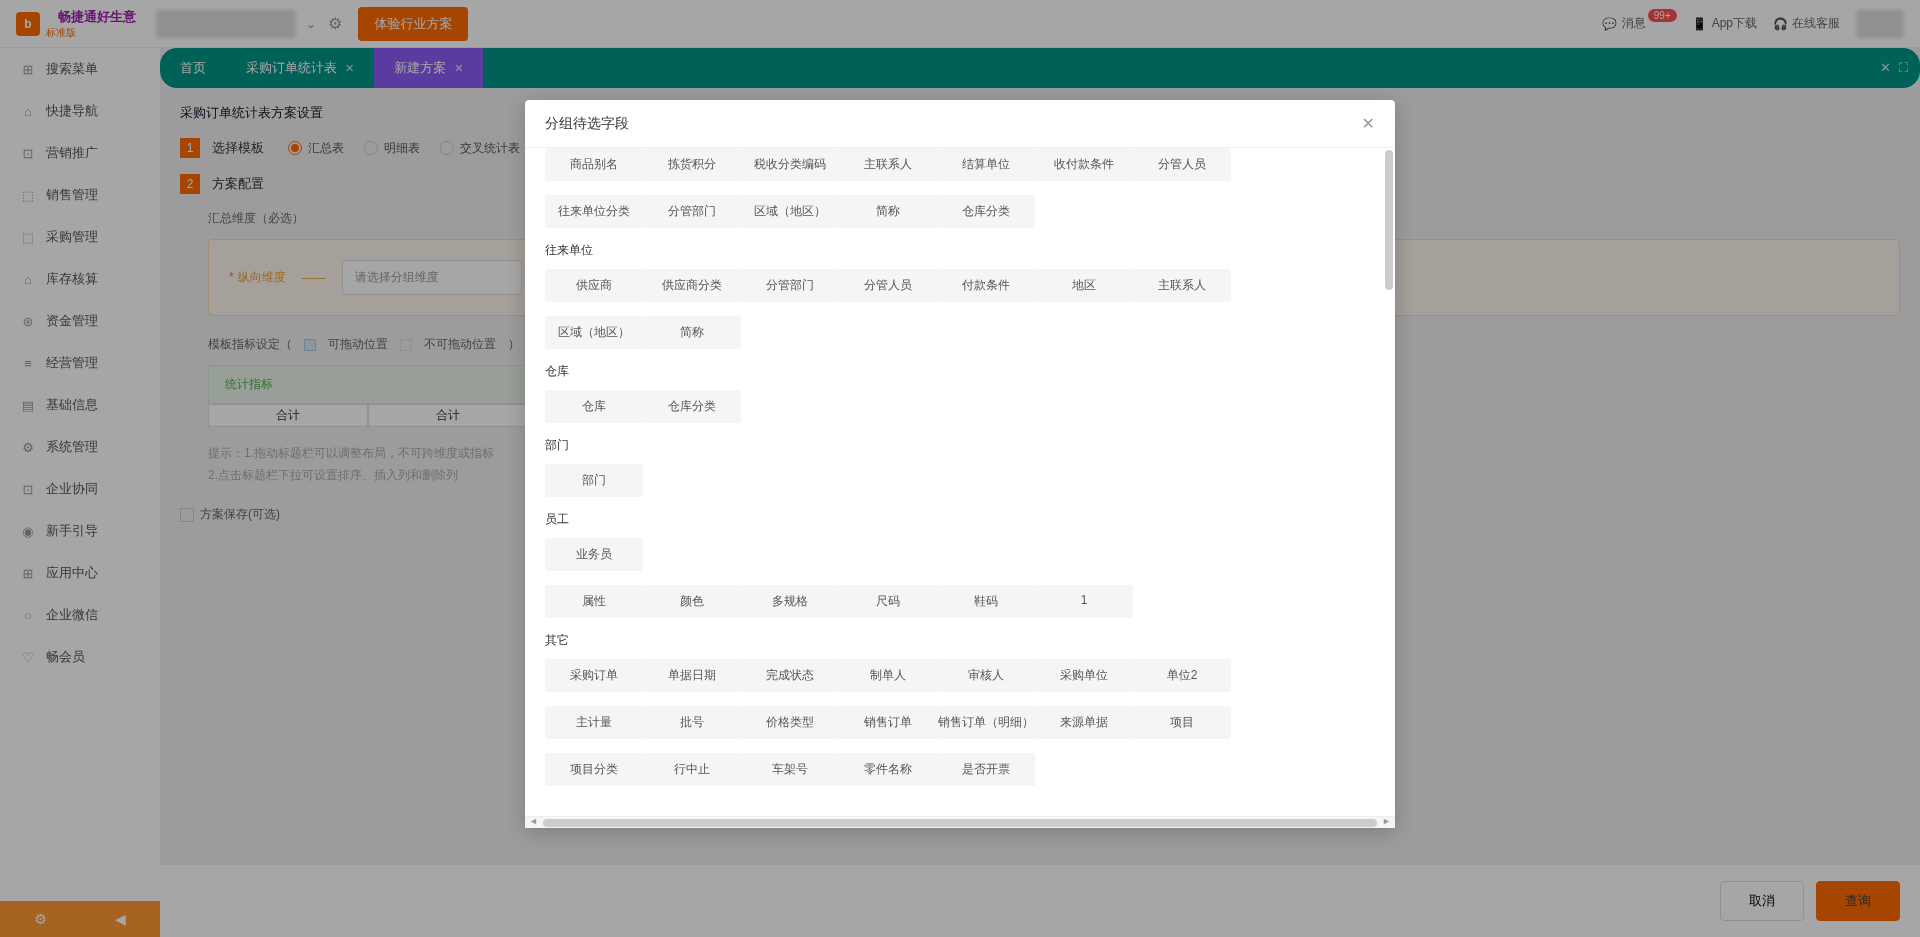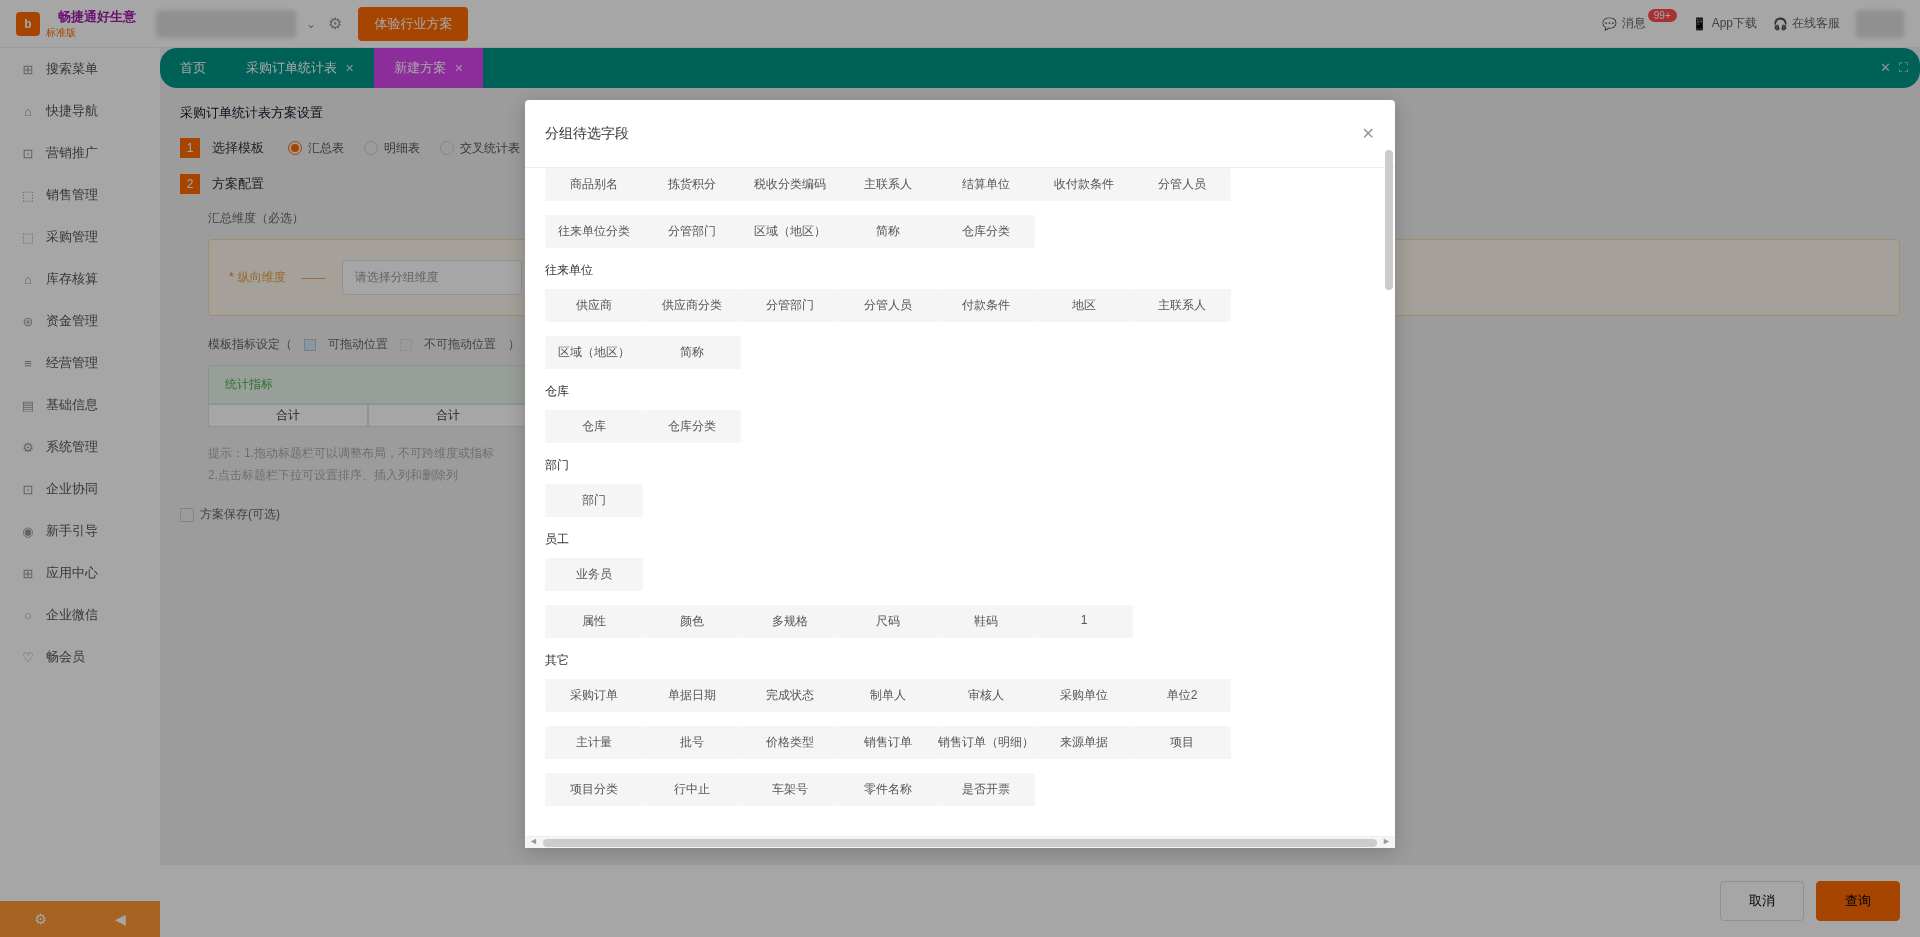--- a/index.html
+++ b/index.html
@@ -28,21 +28,21 @@
 .sidebar-items { flex: 1; }
 .sidebar-item { display: flex; align-items: center; gap: 10px; padding: 12px 20px; color: #555; cursor: pointer; font-size: 13px; }
 .sidebar-icon { width: 16px; height: 16px; display: inline-flex; align-items: center; justify-content: center; color: #999; }
 .sidebar-footer { height: 36px; background: #ff9933; display: flex; align-items: center; justify-content: space-around; }
 .sidebar-footer-icon { color: #fff; font-size: 14px; }
 
 
 .main { flex: 1; display: flex; flex-direction: column; background: #f0f0f0; }
 .tabs-bar { height: 40px; background: #009688; display: flex; align-items: center; border-radius: 17px; }
 .tab { padding: 0 20px; height: 100%; display: flex; align-items: center; color: #fff; font-size: 13px; cursor: pointer; gap: 8px; }
-.tab.active { background: #d946ef; }
+.tab.active { background: #8b5cf6; }
 .tab-close { font-size: 11px; opacity: 0.8; }
 .tabs-right { margin-left: auto; display: flex; gap: 8px; padding-right: 12px; }
 .tabs-right-icon { color: #fff; opacity: 0.8; cursor: pointer; font-size: 13px; }
 
 .content { flex: 1; padding: 16px 20px; overflow: auto; position: relative; }
 .page-title { font-size: 13px; color: #0f172a; margin-bottom: 16px; }
 
 .step-header { display: flex; align-items: center; gap: 12px; margin-bottom: 16px; }
 .step-num { width: 20px; height: 20px; background: #ff6a00; color: #fff; display: flex; align-items: center; justify-content: center; font-size: 12px; }
 .step-title { font-size: 13px; color: #333; }
@@ -73,28 +73,28 @@
 .stat-sum-row { display: flex; }
 .stat-sum-cell { flex: 1; padding: 2px 16px; text-align: center; border: 1px solid #e0e0e0; font-size: 12px; background: #fff; }
 
 .hints { margin-top: 16px; color: #aaa; font-size: 12px; line-height: 1.8; }
 
 .save-row { margin-top: 20px; display: flex; align-items: center; gap: 6px; font-size: 12px; color: #666; }
 .checkbox { width: 14px; height: 14px; border: 1px solid #ccc; }
 
 .footer-buttons { position: absolute; bottom: 0; right: 0; padding: 16px 20px; display: flex; gap: 12px; background: #fff; width: 100%; justify-content: flex-end; border-top: 1px solid #eee; }
 .btn { padding: 10px 28px; border-radius: 4px; font-size: 13px; cursor: pointer; border: 1px solid #ddd; background: #fff; }
-.btn-primary { background: #ff6a00; color: #000000; border-color: #ff6a00; }
+.btn-primary { background: #ff6a00; color: #404040; border-color: #ff6a00; }
 
 
 .overlay { position: absolute; inset: 0; background: rgba(0,0,0,0.35); z-index: 100; }
 
 
 .modal { position: absolute; top: 100px; left: 50%; transform: translateX(-50%); width: 870px; background: #fff; z-index: 101; border-radius: 4px; box-shadow: 0 4px 20px rgba(0,0,0,0.2); display: flex; flex-direction: column; }
-.modal-header { padding: 24px 20px; display: flex; align-items: center; border-bottom: 1px solid #eee; gap: 20px; }
+.modal-header { padding: 14px 20px; display: flex; align-items: center; border-bottom: 1px solid #eee; gap: 20px; }
 .modal-title { font-size: 14px; color: #333; }
 .modal-close { margin-left: auto; color: #999; cursor: pointer; font-size: 16px; }
 .modal-body { padding: 0 20px 16px 20px; max-height: 700px; overflow-y: auto; }
 .modal-hscroll { height: 12px; background: #f5f5f5; border-top: 1px solid #eee; position: relative; }
 .modal-hscroll::before { content: '◄'; position: absolute; left: 4px; top: -1px; font-size: 9px; color: #999; }
 .modal-hscroll::after { content: '►'; position: absolute; right: 4px; top: -1px; font-size: 9px; color: #999; }
 .modal-hscroll-thumb { position: absolute; left: 18px; right: 18px; top: 2px; height: 8px; background: #ccc; border-radius: 4px; }
 .modal-scroll-track { position: absolute; right: 2px; top: 50px; bottom: 12px; width: 8px; background: transparent; }
 .modal-scroll-thumb { position: absolute; right: 0; top: 0; width: 8px; height: 140px; background: #ccc; border-radius: 4px; }
 

